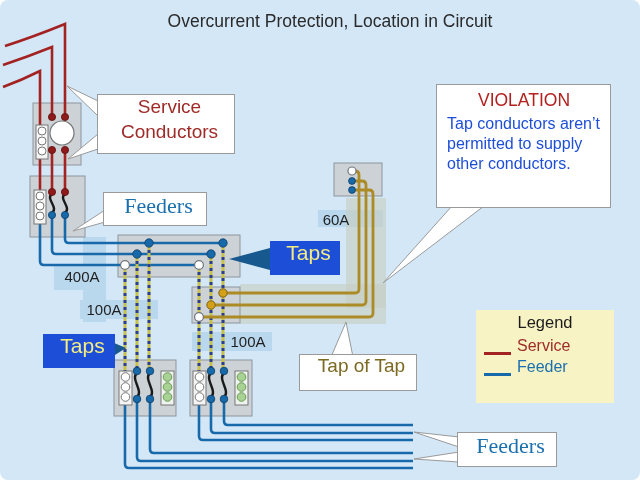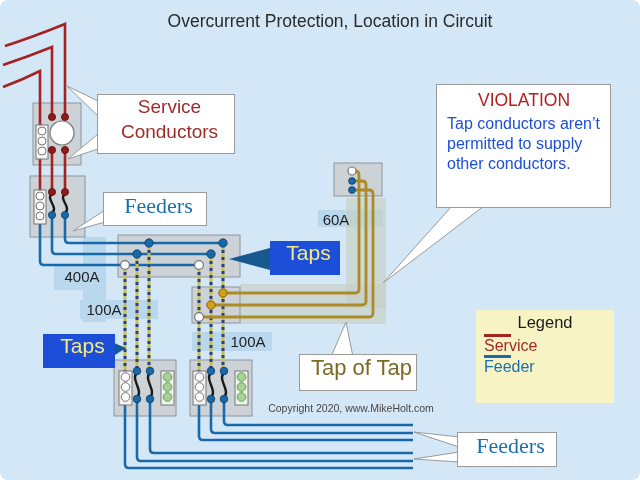--- a/index.html
+++ b/index.html
@@ -4,32 +4,32 @@
 <style>
   html,body{margin:0;padding:0;background:#ffffff;font-family:"Liberation Sans",sans-serif;}
   #stage{position:relative;width:640px;height:480px;background:#d3e7f7;overflow:hidden;border-radius:8px;}
   svg{position:absolute;left:0;top:0;}
   .band{position:absolute;background:#b9d8ee;}
   .amp{position:absolute;font-size:15px;color:#1f1f1f;text-align:center;line-height:1.2;}
   .callout{position:absolute;background:#ffffff;border:1px solid #9a9a9a;display:flex;justify-content:center;text-align:center;padding-left:7px;}
   .callout.dark{background:#1d4ed8;border:none;color:#f4ec82;}
   .co-red{color:#9e2b28;font-size:19px;line-height:1.3;}
   .co-blue{color:#1a6fae;font-size:22px;font-family:Liberation Serif, serif;}
-  .co-tan{color:#7c6a22;font-size:22px;}
+  .co-tan{color:#7c6a22;font-size:19px;}
   .co-yellow{font-size:21px;color:#f4ec82;}
   #violation-box{flex-direction:column;justify-content:flex-start;align-items:stretch;text-align:left;padding:5px 9px 0 10px;box-sizing:border-box;}
   #violation-title{color:#b32020;font-size:17.5px;text-align:center;margin-bottom:3px;}
   #violation-body{color:#1d4ed8;font-size:16px;line-height:1.24;}
   #title-block{position:absolute;left:20px;top:11px;width:620px;text-align:center;color:#2a2a2a;}
   .t-line{font-size:17.5px;line-height:1.18;}
   .t-code{font-style:italic;font-size:18px;}
   .t-violation{font-style:italic;font-size:18px;color:#b32020;}
   #legend{position:absolute;left:476px;top:299px;width:138px;height:93px;background:#f8f3c5;box-sizing:border-box;padding:3px 0 0 8px;margin-top:11px;}
   #legend-title{text-align:center;font-size:16.5px;color:#1c1c1c;margin-bottom:2px;padding-right:8px;}
-  .leg-row{display:flex;align-items:flex-start;height:21px;flex-direction:column;}
+  .leg-row{display:flex;align-items:flex-end;height:21px;}
   .leg-swatch{width:27px;height:3px;margin-right:6px;flex:0 0 auto;}
   .sw-service{background:#a32222;}
   .sw-feeder{background:#1769aa;}
   .sw-tap{background:repeating-linear-gradient(90deg,#2c3f8e 0,#2c3f8e 3px,#c6c04d 3px,#c6c04d 7px);}
   .leg-label{font-size:16px;}
   .leg-red{color:#9e2b28;}
   .leg-blue{color:#1a6fae;}
   #copyright{position:absolute;left:251px;top:402px;width:200px;text-align:center;font-size:10.5px;color:#474747;}
 </style>
 </head>
@@ -240,15 +240,14 @@
     <div class="leg-row">
       <span class="leg-swatch sw-feeder"></span>
       <span class="leg-label leg-blue">Feeder</span>
     </div>
   </div>
 
   <div id="title-block">
     <div class="t-line">Overcurrent Protection, Location in Circuit</div>
   </div>
 
-  <div id="copyright">Copyright 2020, www.MikeHolt.com</div>
 
 </div>
 
 </body></html>

